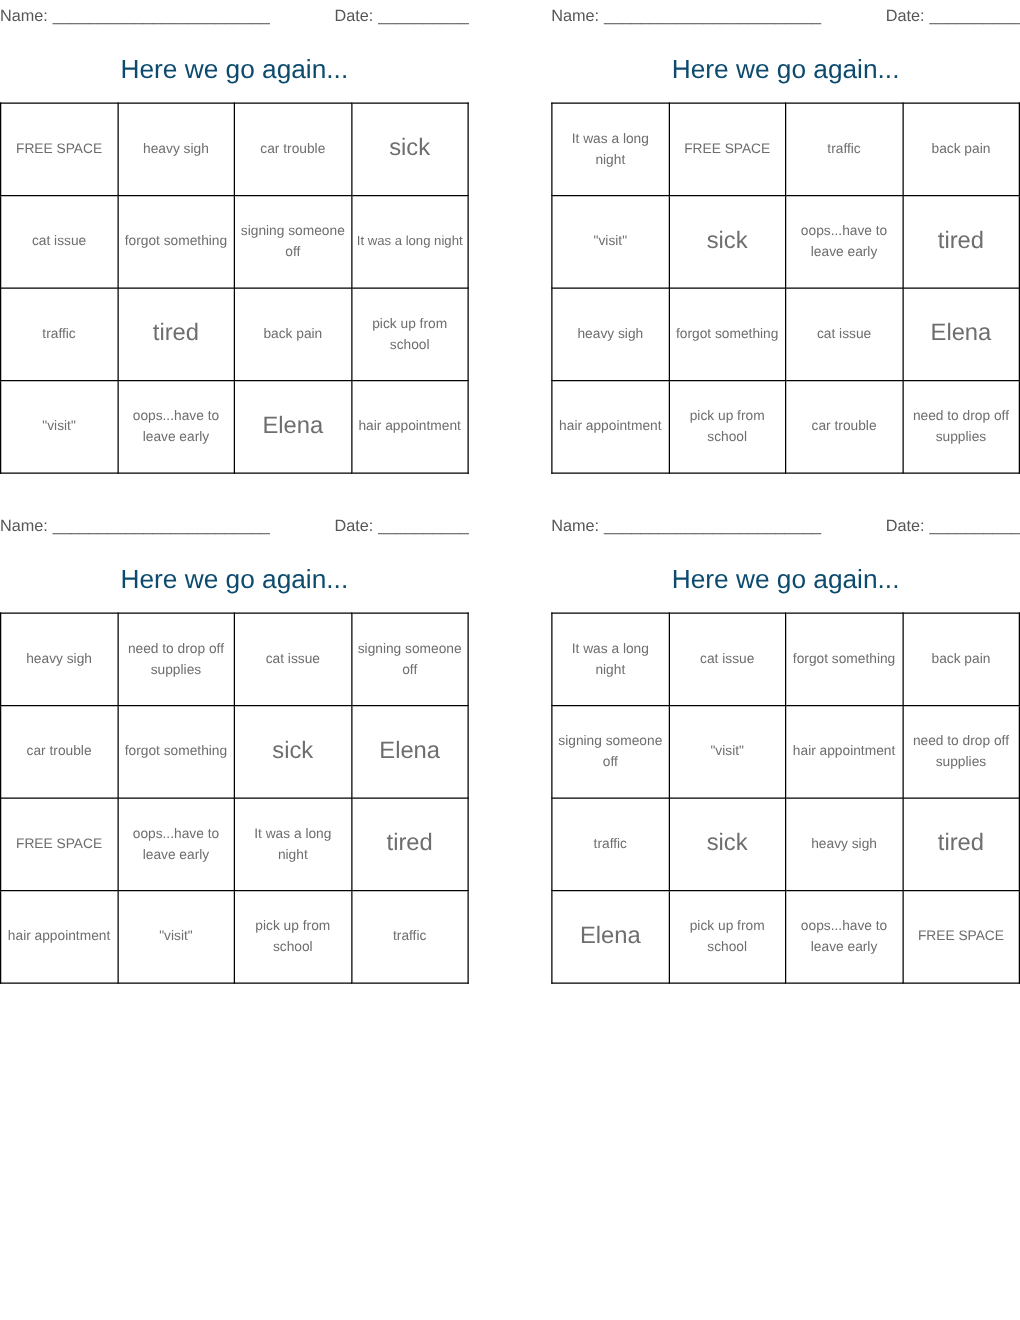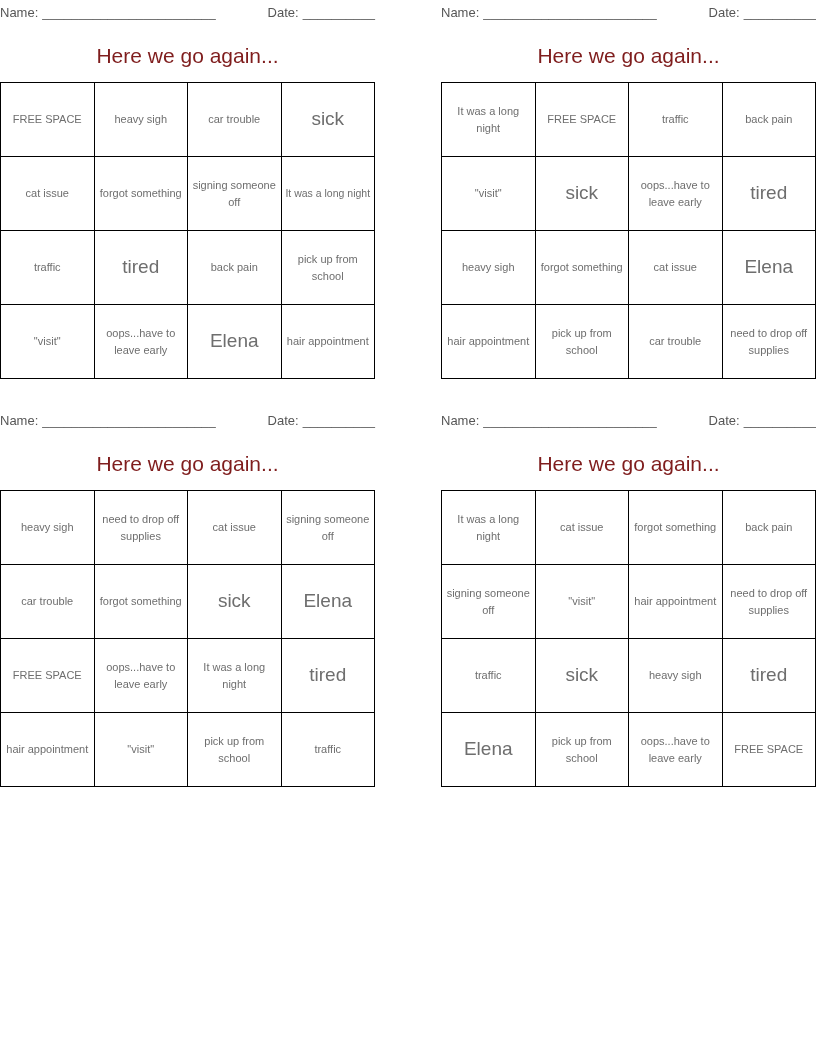--- a/index.html
+++ b/index.html
@@ -29,21 +29,21 @@
   }
   .hdr .lbl { margin-right: 4px; }
   .hdr .line { letter-spacing: 0; color: #565656; }
 
   .title {
     margin: 20px 0 0 0;
     font-size: 21px;
     line-height: 28px;
     font-weight: 400;
     text-align: center;
-    color: #7f1d1d;
+    color: #0c4a6e;
   }
 
   table.grid {
     border-collapse: collapse;
     table-layout: fixed;
     width: 375px;
     margin-top: 12px;
   }
   table.grid td {
     border: 1px solid #000000;

